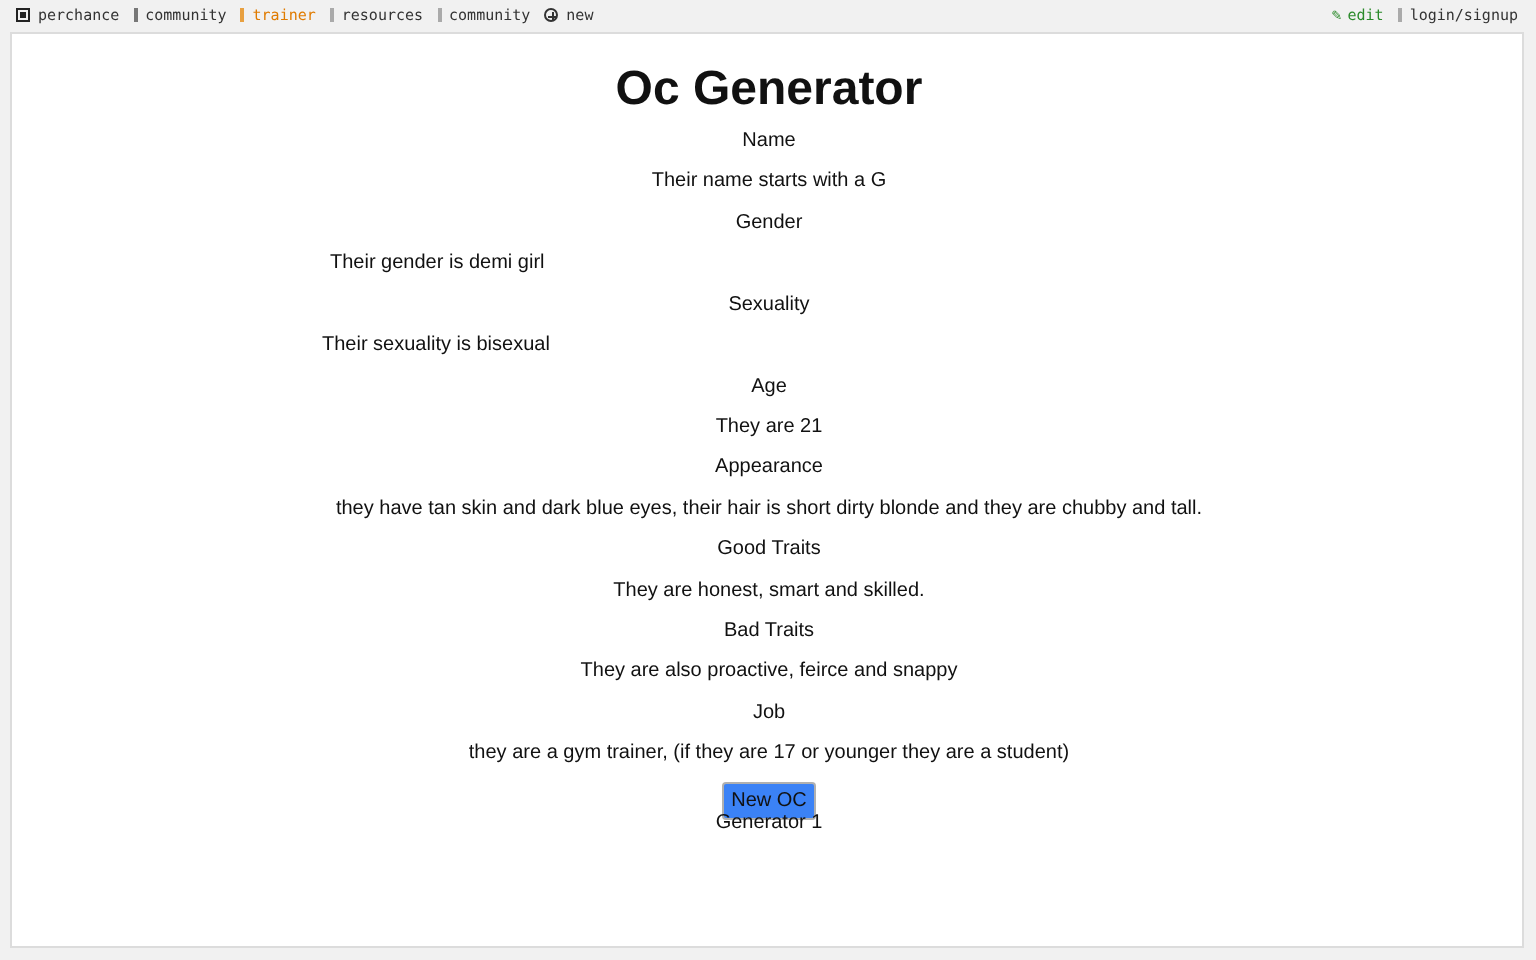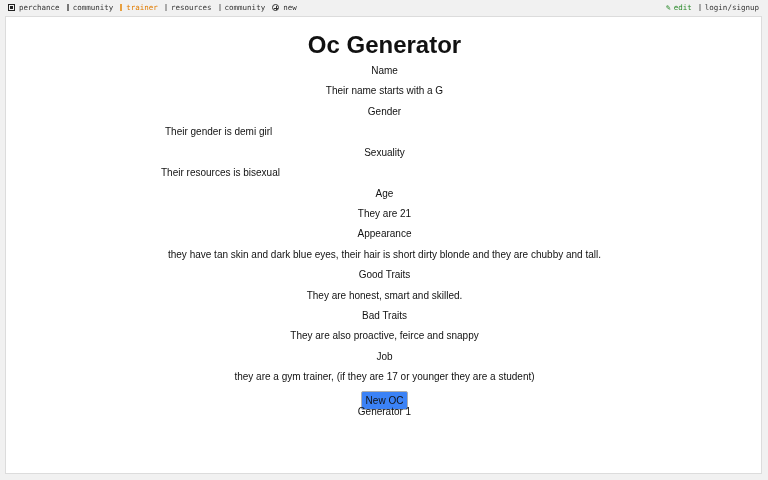--- a/index.html
+++ b/index.html
@@ -196,21 +196,21 @@
   <div class="content">
     <h1 class="title">Oc Generator</h1>
 
     <div class="line" style="top:48px">Name</div>
     <div class="line" style="top:68px">Their name starts with a G</div>
 
     <div class="line" style="top:89px">Gender</div>
     <div class="line left" style="top:109px;left:159px;width:auto">Their gender is demi girl</div>
 
     <div class="line" style="top:130px">Sexuality</div>
-    <div class="line left" style="top:150px;left:155px;width:auto">Their resources is bisexual</div>
+    <div class="line left" style="top:150px;left:155px;width:auto">Their sexuality is bisexual</div>
 
     <div class="line" style="top:171px">Age</div>
     <div class="line" style="top:191px">They are 21</div>
 
     <div class="line" style="top:211px">Appearance</div>
     <div class="line" style="top:232px">they have tan skin and dark blue eyes, their hair is short dirty blonde and they are chubby and tall.</div>
 
     <div class="line" style="top:252px">Good Traits</div>
     <div class="line" style="top:273px">They are honest, smart and skilled.</div>
 

